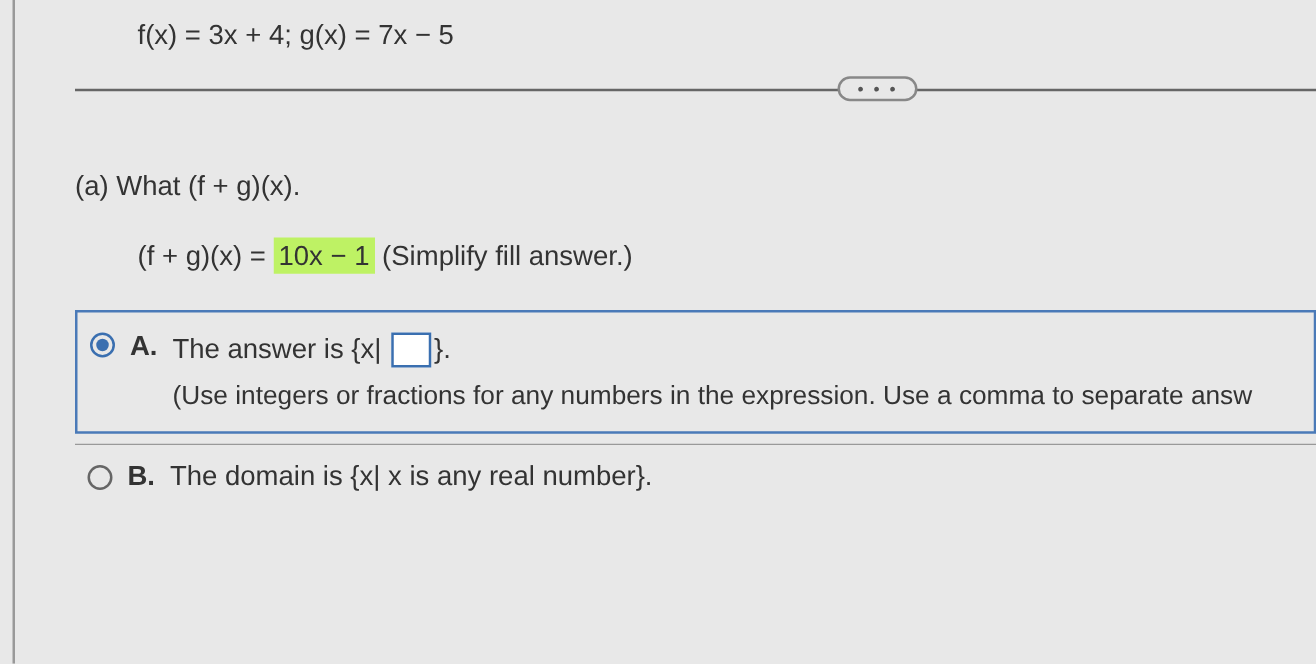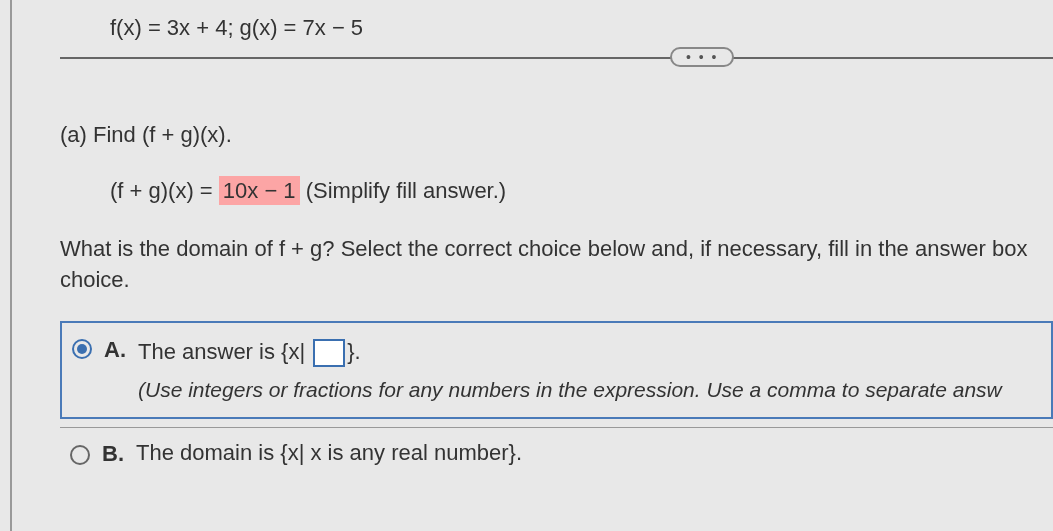--- a/index.html
+++ b/index.html
@@ -19,21 +19,21 @@
     .content {
       padding: 10px 0 0 48px;
       border-left: 2px solid #999;
       margin-left: 10px;
       height: 100%;
     }
     .given {
       font-size: 22px;
       padding-left: 50px;
       padding-top: 5px;
-      padding-bottom: 16px;
+      padding-bottom: 30px;
     }
     .divider-row {
       position: relative;
       height: 40px;
       margin-bottom: 25px;
     }
     .hr-line {
       border: none;
       border-top: 2px solid #666;
       width: 100%;
@@ -59,21 +59,21 @@
     .part-a {
       font-size: 22px;
       margin-bottom: 30px;
     }
     .equation-row {
       font-size: 22px;
       padding-left: 50px;
       margin-bottom: 30px;
     }
     .highlighted {
-      background: #fca5a5;
+      background: #bef264;
       padding: 2px 4px;
     }
     .domain-question {
       font-size: 22px;
       line-height: 1.4;
       margin-bottom: 25px;
     }
     .choices {
       margin-top: 10px;
     }
@@ -126,21 +126,20 @@
       height: 28px;
       border: 2px solid #3a6fb0;
       background: #fff;
       vertical-align: middle;
       margin: 0 2px;
     }
     .choice-hint {
       font-size: 21px;
       margin-top: 6px;
       margin-left: 0;
-      font-style: italic;
     }
     .choice-b-row {
       display: flex;
       align-items: center;
       gap: 12px;
       padding: 8px 10px;
     }
     .sep-line {
       border: none;
       border-top: 1px solid #999;
@@ -152,27 +151,26 @@
 
 <div class="content">
 
   <div class="given">f(x) = 3x + 4; g(x) = 7x − 5</div>
 
   <div class="divider-row">
     <hr class="hr-line">
     <div class="more-button">• • •</div>
   </div>
 
-  <div class="part-a">(a) Find (f + g)(x).</div>
+  <div class="part-a">(a) What (f + g)(x).</div>
 
   <div class="equation-row">
     <span>(f + g)(x) = </span><span class="highlighted">10x − 1</span><span>  (Simplify fill answer.)</span>
   </div>
 
-  <div class="domain-question">What is the domain of f + g? Select the correct choice below and, if necessary, fill in the answer box choice.</div>
 
   <div class="choices">
 
     <div class="choice-a-box">
       <div class="choice-row">
         <div class="radio selected"></div>
         <div class="choice-label">A.</div>
         <div class="choice-text">
           <div>
             <span>The answer is {x| </span><span class="answer-box"></span><span>}.</span>

